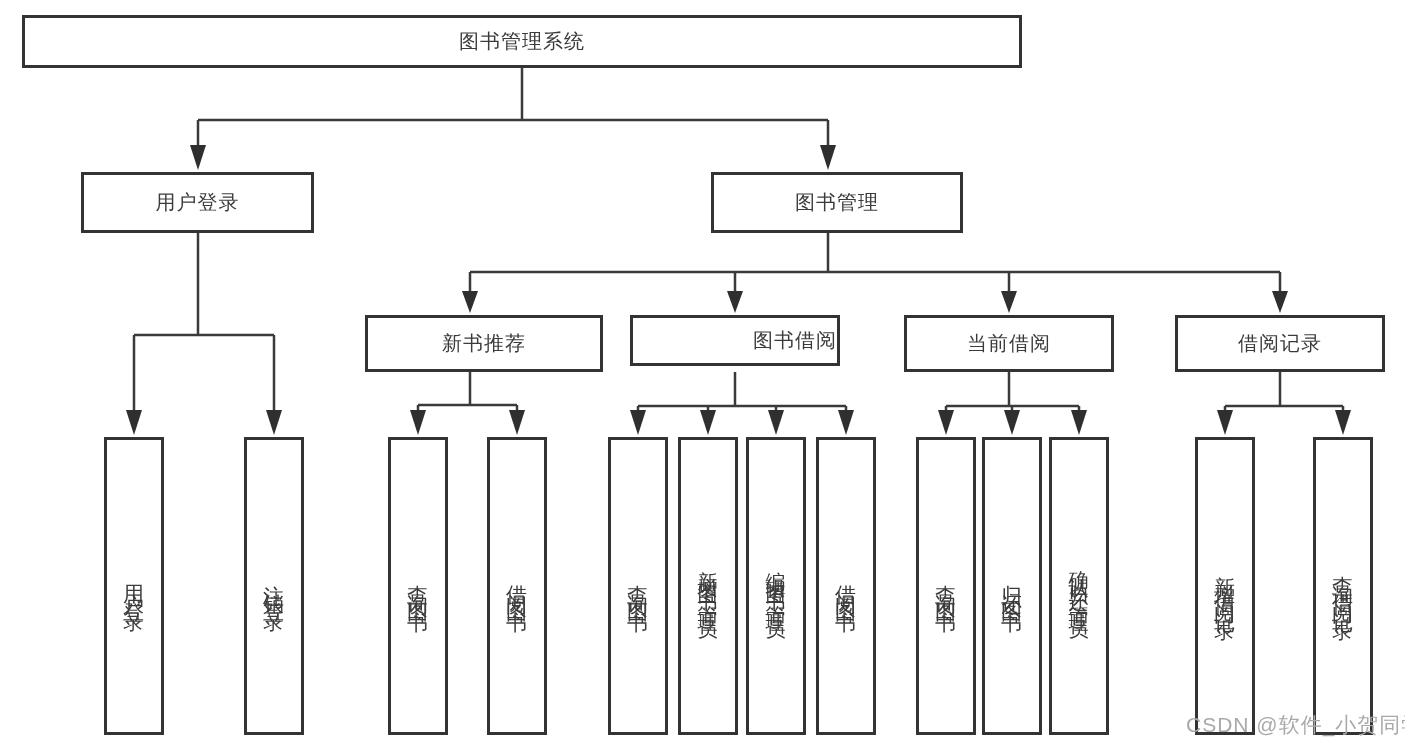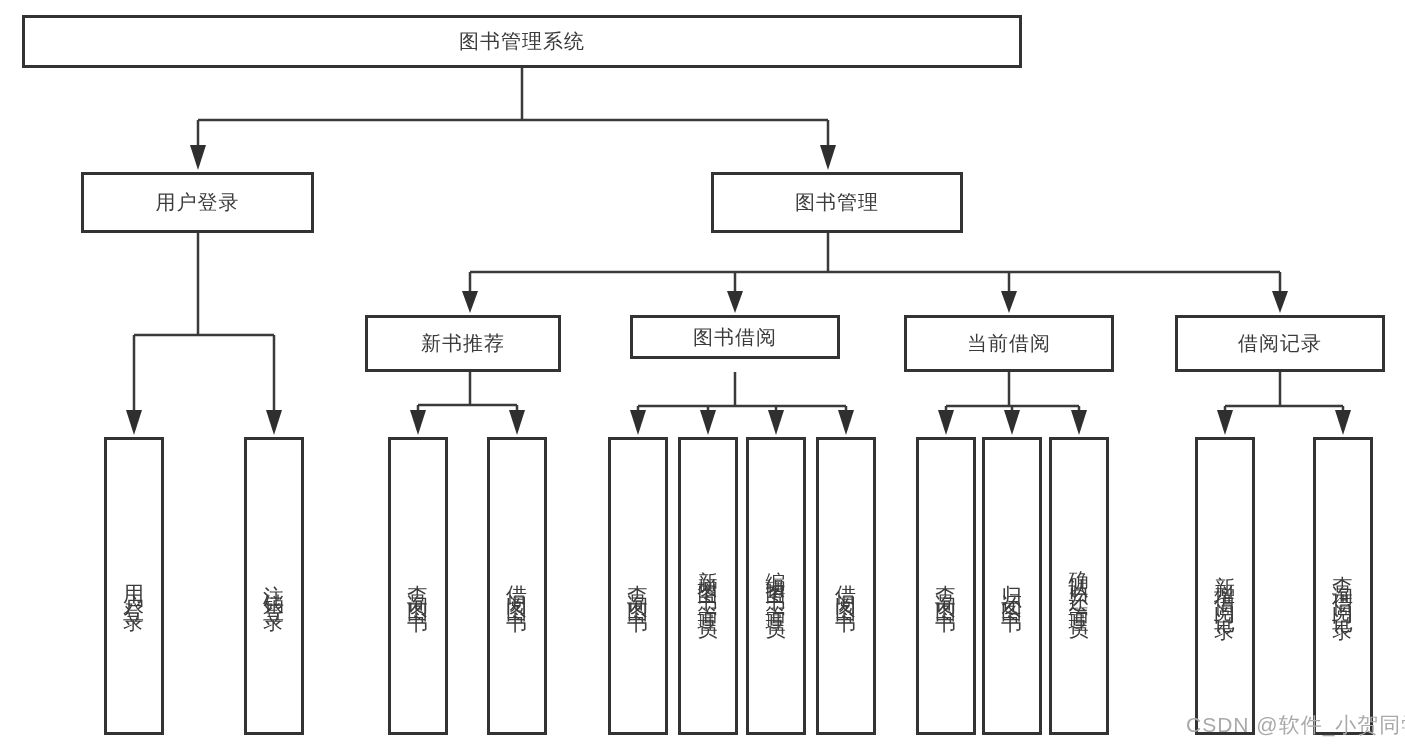--- a/index.html
+++ b/index.html
@@ -50,22 +50,22 @@
     white-space: nowrap;
   }
   .box.v.long .vtext {
     letter-spacing: 7px;
     font-size: 20px;
   }
   
   .root-box   { left: 22px;  top: 15px;  width: 1000px; height: 53px; }
   .n-user     { left: 81px;  top: 172px; width: 233px;  height: 61px; }
   .n-mgmt     { left: 711px; top: 172px; width: 252px;  height: 61px; }
-  .n-new      { left: 365px; top: 315px; width: 196px;  height: 57px; }
-  .n-borrow   { left: 630px; top: 315px; width: 210px;  height: 44px; }
+  .n-new      { left: 365px; top: 315px; width: 238px;  height: 57px; }
+  .n-borrow   { left: 630px; top: 315px; width: 210px;  height: 51px; justify-content: flex-end; }
   .n-current  { left: 904px; top: 315px; width: 210px;  height: 57px; }
   .n-records  { left: 1175px;top: 315px; width: 210px;  height: 57px; }
   
   .lf-1  { left: 104px;  }
   .lf-2  { left: 244px;  }
   .lf-3  { left: 388px;  }
   .lf-4  { left: 487px;  }
   .lf-5  { left: 608px;  }
   .lf-6  { left: 678px;  }
   .lf-7  { left: 746px;  }

